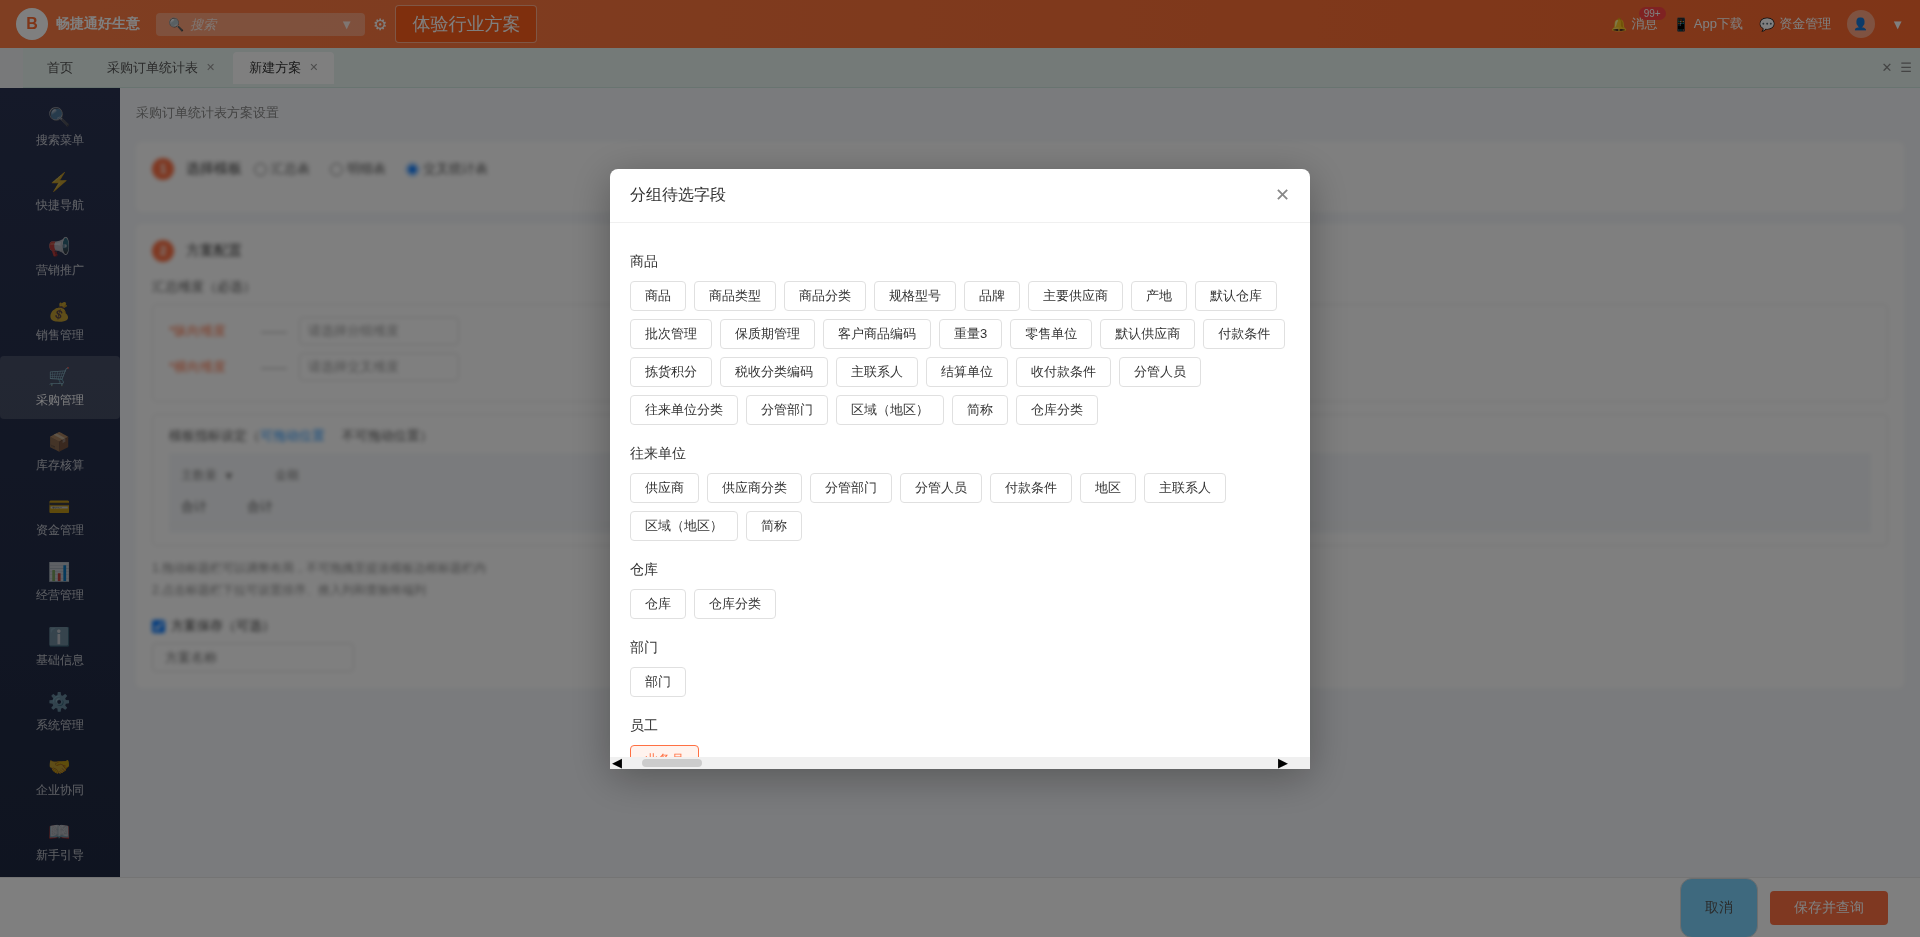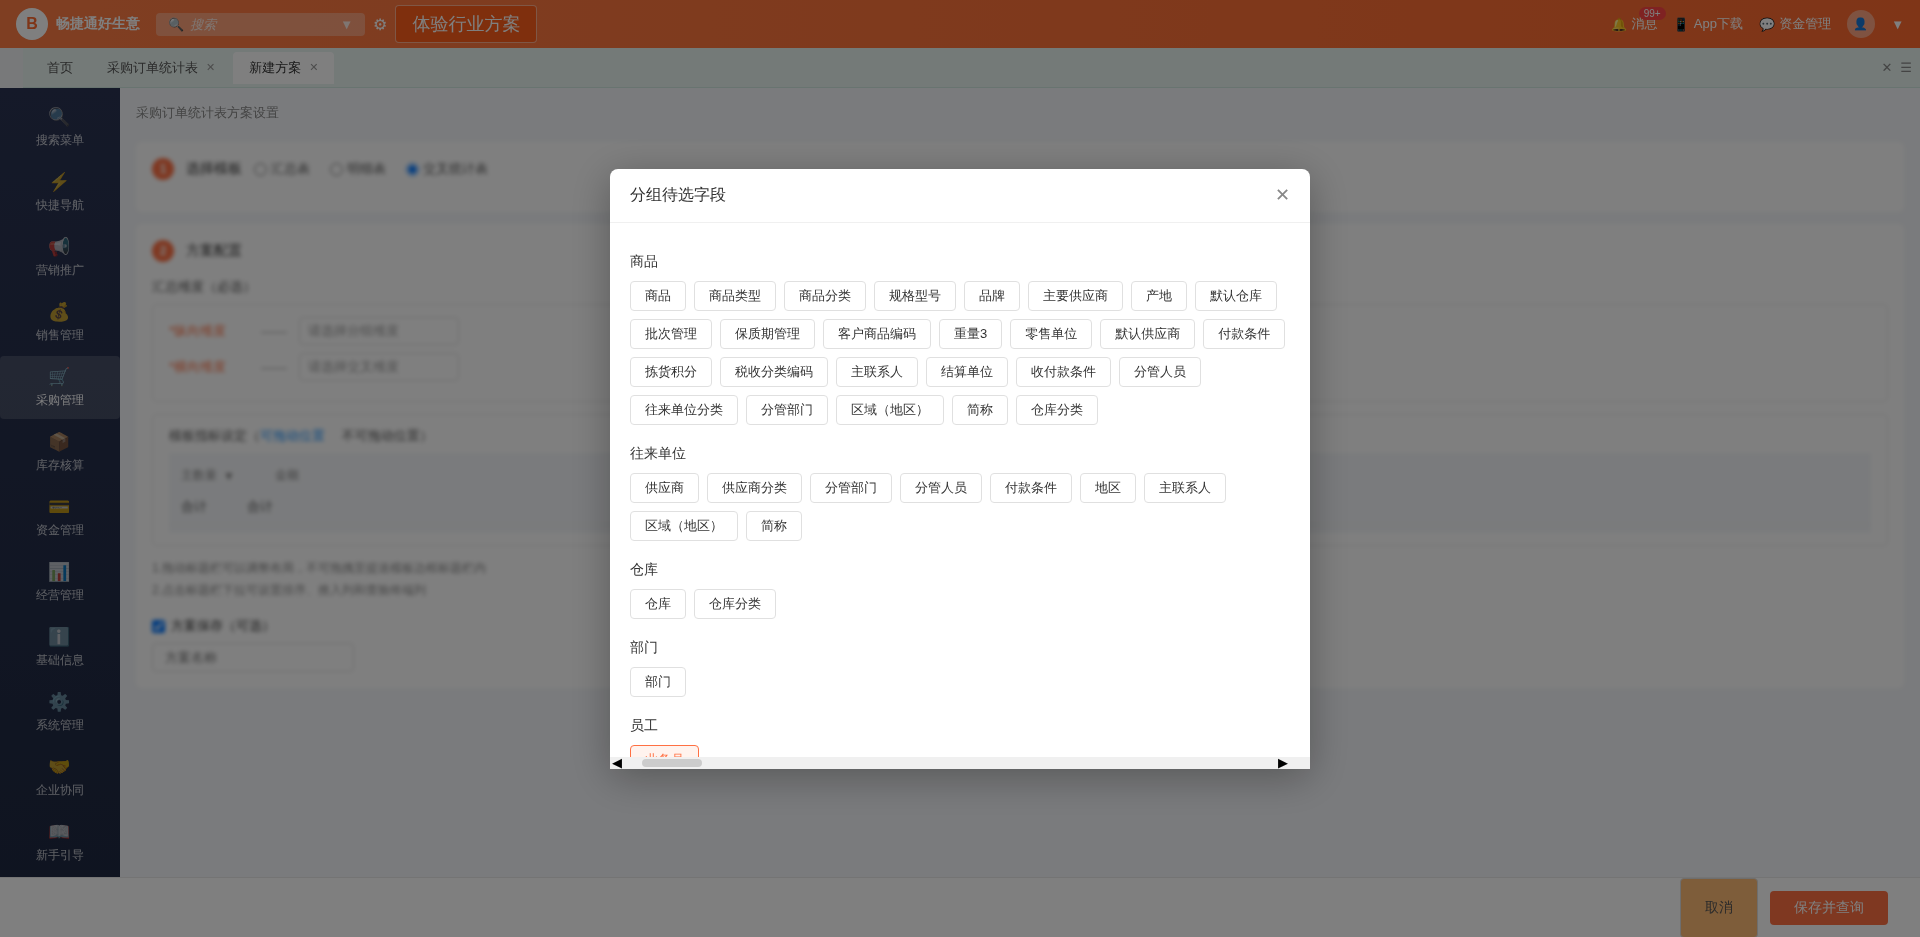--- a/index.html
+++ b/index.html
@@ -313,24 +313,24 @@
       background: white;
       border-top: 1px solid #e8e8e8;
       display: flex;
       align-items: center;
       justify-content: flex-end;
       padding: 0 32px;
       gap: 12px;
       z-index: 50;
     }
     .btn-cancel {
-      background: #fdba74;
+      background: #7dd3fc;
       color: #555;
       border: 1px solid #ddd;
-      border-radius: 4px;
+      border-radius: 12px;
       padding: 20px 24px;
       cursor: pointer;
       font-size: 14px;
     }
     .btn-save {
       background: #ff7043;
       color: white;
       border: none;
       border-radius: 4px;
       padding: 8px 24px;

